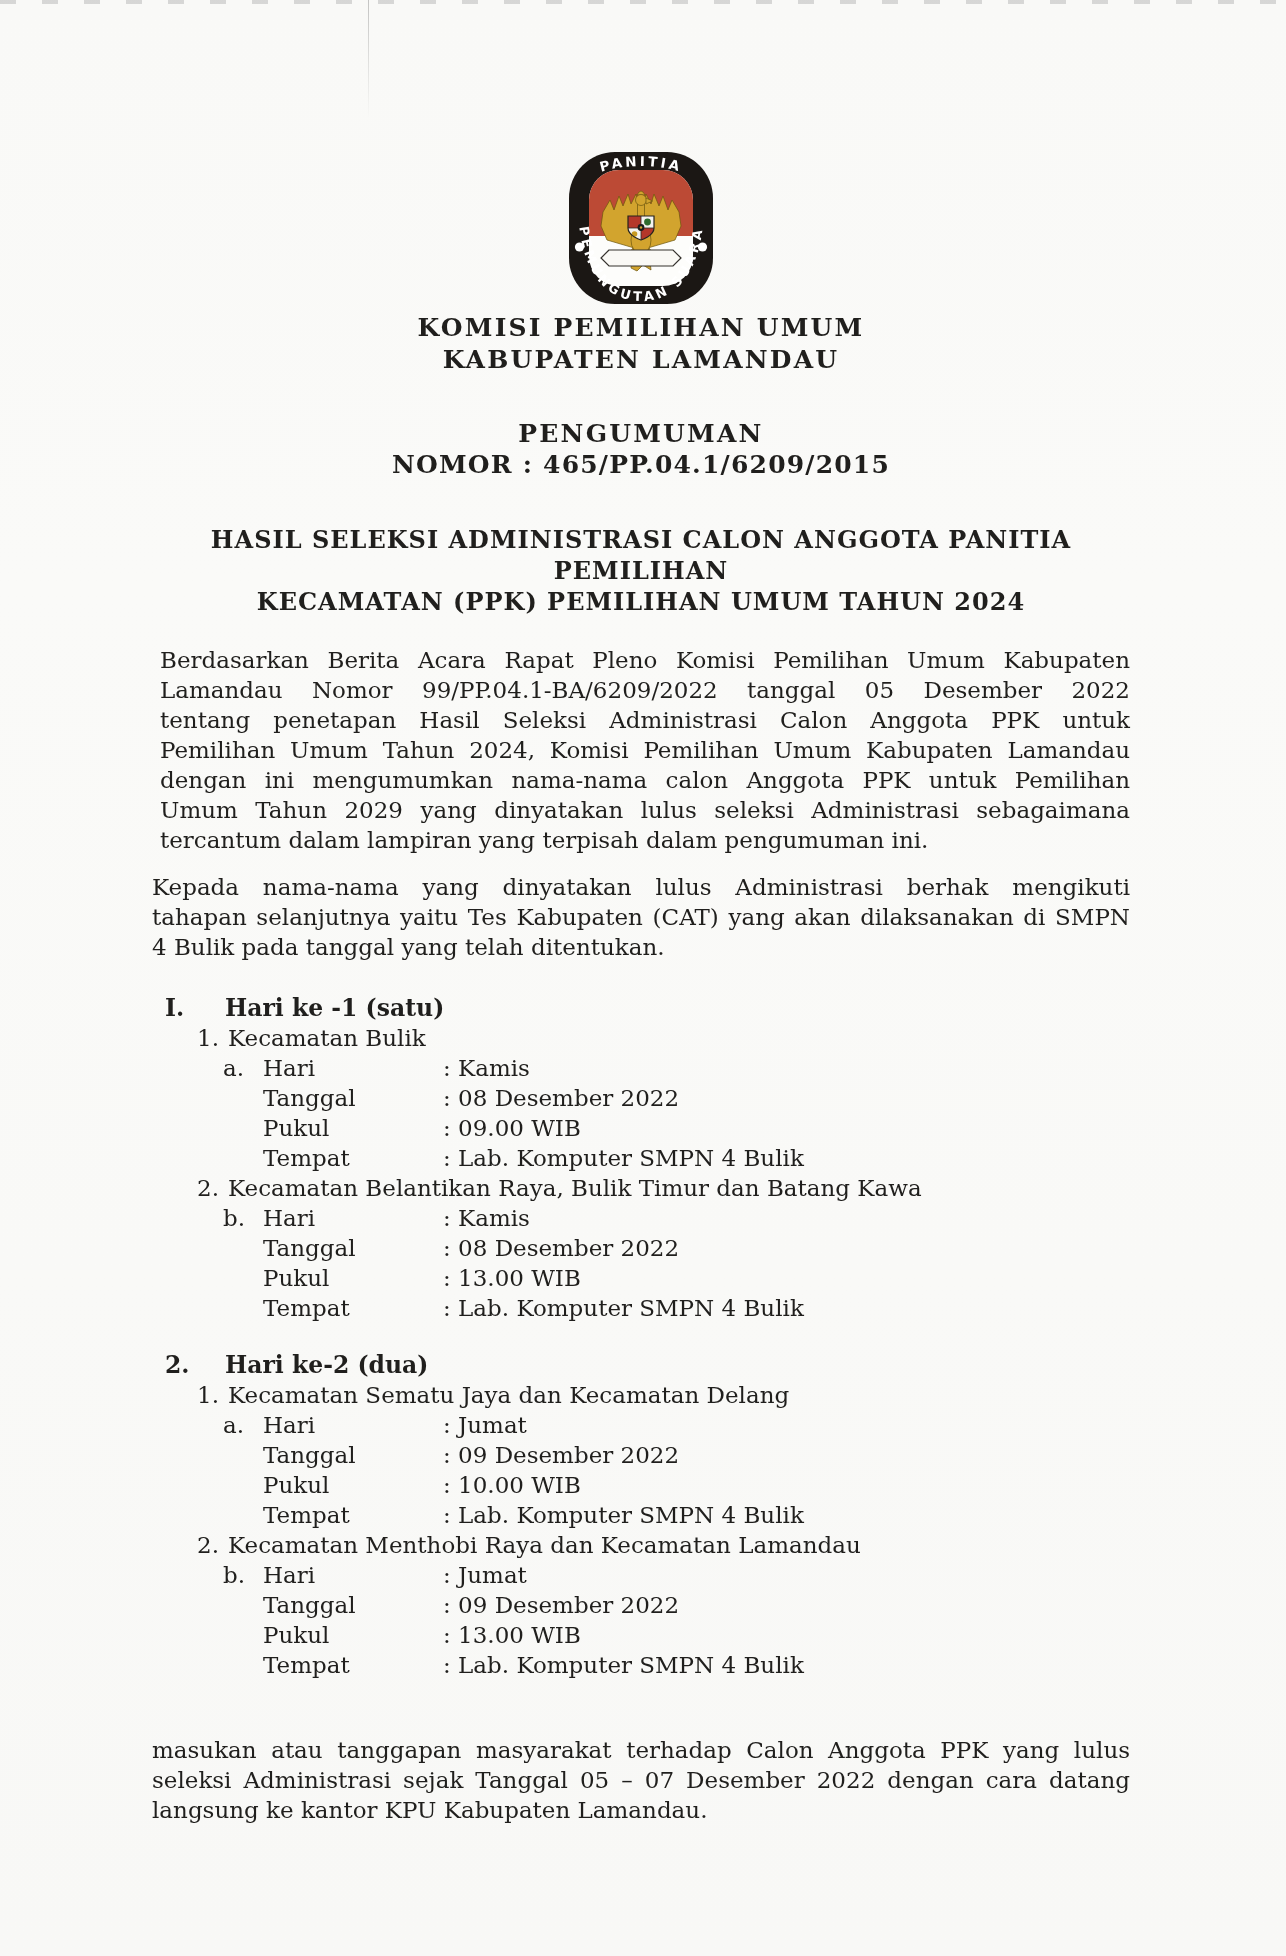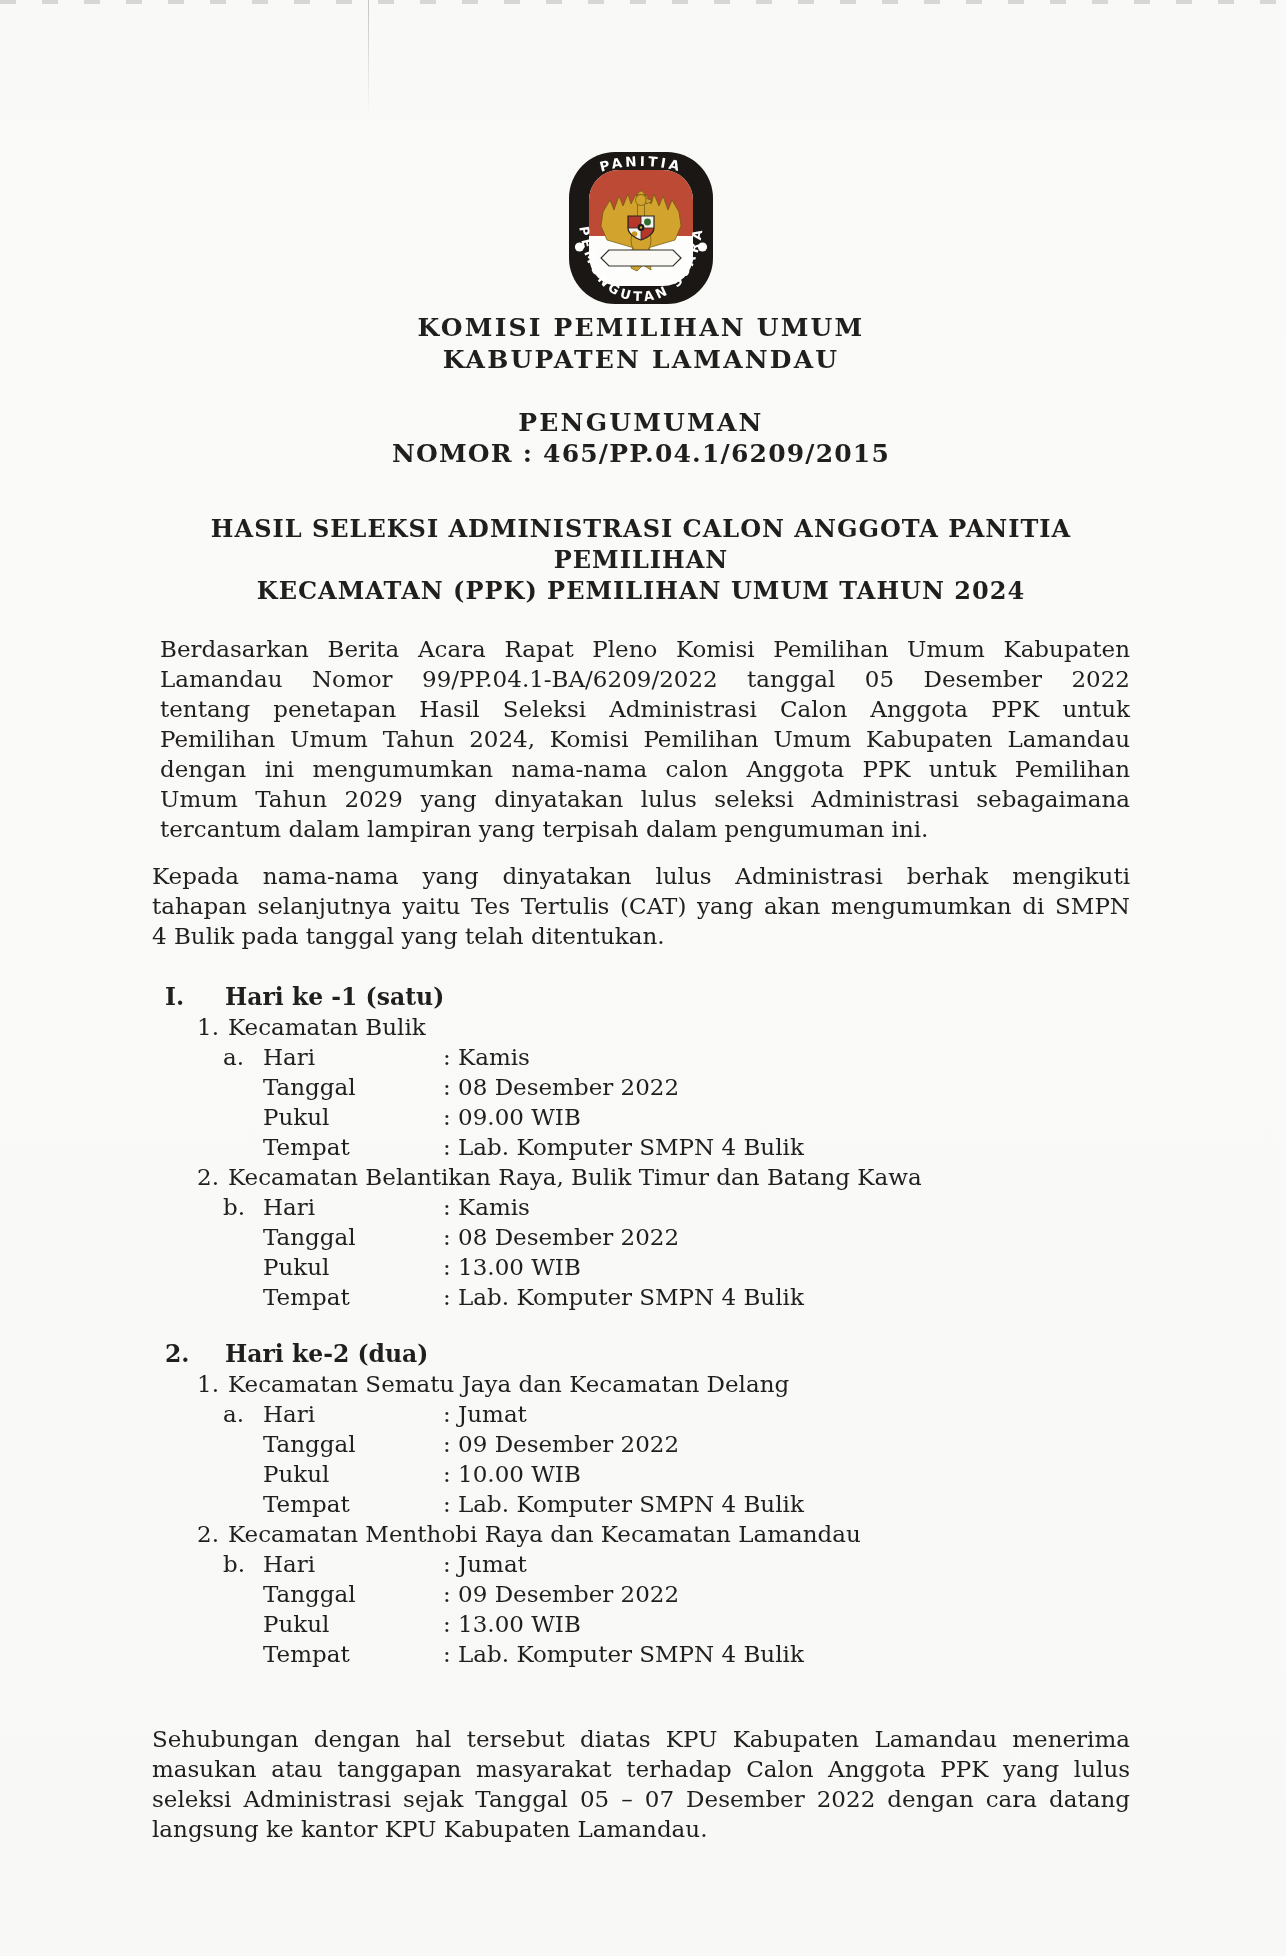--- a/index.html
+++ b/index.html
@@ -21,21 +21,21 @@
   .scan-vline{
     position:absolute;top:0;left:368px;width:1px;height:118px;
     background:linear-gradient(180deg,rgba(110,110,110,.38),rgba(110,110,110,0));
   }
   .content{margin:0 156px 0 152px;}
   .center{text-align:center;}
 
   .logo-wrap{width:148px;height:156px;margin:150px auto 0 auto;}
 
   .org{margin-top:6px;font-size:25px;line-height:32px;font-weight:bold;letter-spacing:2.2px;text-align:center;}
-  .doctype{margin-top:31px;font-size:25px;line-height:31px;font-weight:bold;}
+  .doctype{margin-top:42px;font-size:25px;line-height:31px;font-weight:bold;}
   .doctype .l1{letter-spacing:2.2px;}
   .doctype .l2{letter-spacing:1.2px;}
   .title-block{margin-top:44px;font-size:24px;line-height:31px;font-weight:bold;letter-spacing:1px;}
 
   .para{font-size:23px;line-height:30px;}
   .m-p1{margin-top:28px;margin-left:8px;}
   .m-p2{margin-top:17px;}
   .m-close{margin-top:55px;}
   .tline{text-align:justify;text-align-last:justify;}
   .tline.last{text-align:last left;text-align-last:left;}
@@ -145,21 +145,21 @@
         <div class="tline">Lamandau Nomor 99/PP.04.1-BA/6209/2022 tanggal 05 Desember 2022</div>
         <div class="tline">tentang penetapan Hasil Seleksi Administrasi Calon Anggota PPK untuk</div>
         <div class="tline">Pemilihan Umum Tahun 2024, Komisi Pemilihan Umum Kabupaten Lamandau</div>
         <div class="tline">dengan ini mengumumkan nama-nama calon Anggota PPK untuk Pemilihan</div>
         <div class="tline">Umum Tahun 2029 yang dinyatakan lulus seleksi Administrasi sebagaimana</div>
         <div class="tline last">tercantum dalam lampiran yang terpisah dalam pengumuman ini.</div>
       </div>
 
     <div class="para m-p2">
         <div class="tline">Kepada nama-nama yang dinyatakan lulus Administrasi berhak mengikuti</div>
-        <div class="tline">tahapan selanjutnya yaitu Tes Tertulis (CAT) yang akan mengumumkan di SMPN</div>
+        <div class="tline">tahapan selanjutnya yaitu Tes Kabupaten (CAT) yang akan dilaksanakan di SMPN</div>
         <div class="tline last">4 Bulik pada tanggal yang telah ditentukan.</div>
       </div>
 
     <div class="schedule" id="schedule">
         <div class="section">
           <div class="sec-heading">
             <span class="sec-num">I.</span>
             <span class="sec-title">Hari ke -1 (satu)</span>
           </div>
           <div class="item-row">
@@ -261,20 +261,19 @@
           </div>
           <div class="detail-row">
             <span class="d-letter"></span>
             <span class="d-label">Tempat</span>
             <span class="d-value">: Lab. Komputer SMPN 4 Bulik</span>
           </div>
         </div>
       </div>
 
     <div class="para m-close">
-        <div class="tline">Sehubungan dengan hal tersebut diatas KPU Kabupaten Lamandau menerima</div>
         <div class="tline">masukan atau tanggapan masyarakat terhadap Calon Anggota PPK yang lulus</div>
         <div class="tline">seleksi Administrasi sejak Tanggal 05 – 07 Desember 2022 dengan cara datang</div>
         <div class="tline last">langsung ke kantor KPU Kabupaten Lamandau.</div>
       </div>
 
   </div>
 </div>
 
 </body></html>

